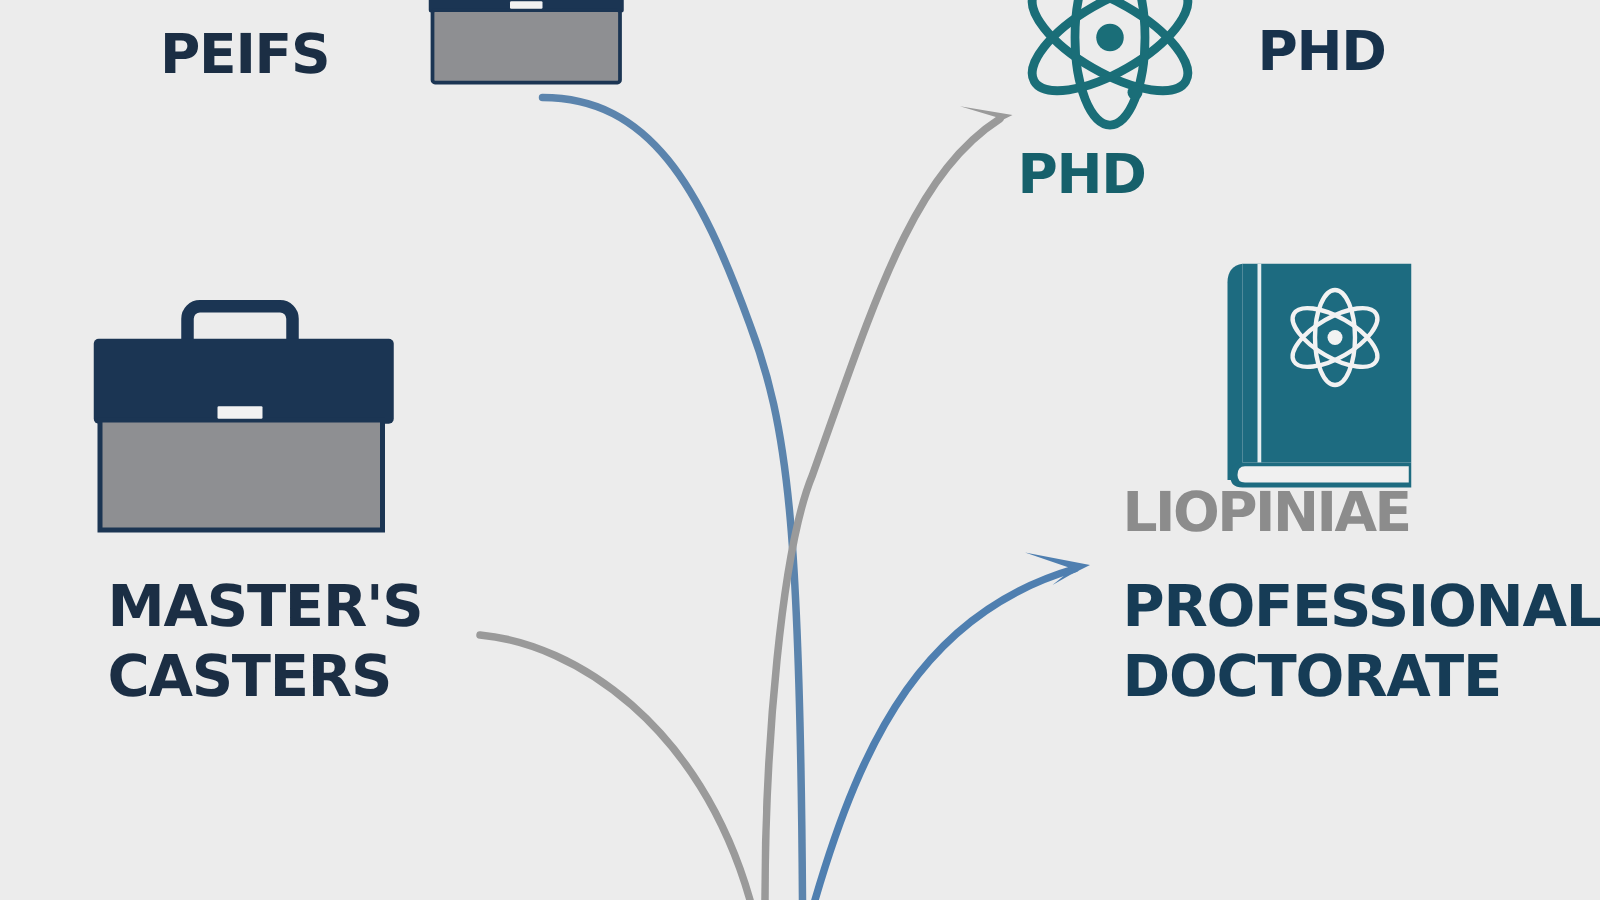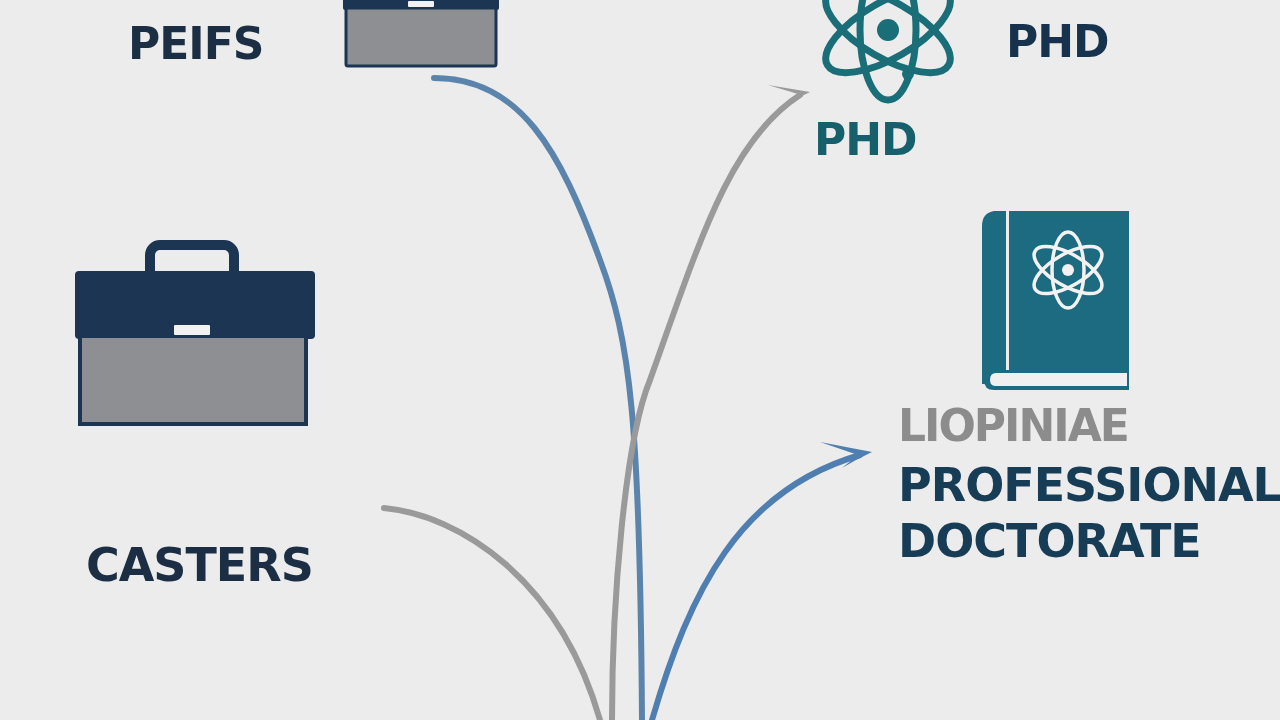--- a/index.html
+++ b/index.html
@@ -15,22 +15,22 @@
       font-family: "DejaVu Sans", "Liberation Sans", sans-serif;
       font-weight: bold;
       letter-spacing: -1px;
       white-space: nowrap;
       line-height: 1;
     }
     .lbl-peifs { left: 128px; top: 22px; font-size: 44px; color: #1b2e44; }
     .lbl-phd-top { left: 1006px; top: 20px; font-size: 44px; color: #17324c; }
     .lbl-phd-teal { left: 814px; top: 118px; font-size: 44px; color: #16606b; }
     .lbl-masters { left: 86px; top: 462px; font-size: 46px; color: #1b2e44; }
-    .lbl-masters-2 { left: 86px; top: 518px; font-size: 46px; color: #1b2e44; margin-top: 24px; }
-    .lbl-garbled { left: 898px; top: 404px; font-size: 44px; color: #8c8c8c; letter-spacing: -2px; }
+    .lbl-masters-2 { left: 86px; top: 518px; font-size: 46px; color: #1b2e44; }
+    .lbl-garbled { left: 898px; top: 389px; font-size: 44px; color: #8c8c8c; letter-spacing: -2px; }
     .lbl-prof { left: 898px; top: 462px; font-size: 46px; color: #163c56; }
     .lbl-doct { left: 898px; top: 518px; font-size: 46px; color: #163c56; }
     svg.overlay { position: absolute; left: 0; top: 0; }
   </style>
 </head>
 <body>
 
 <div class="stage">
 
   <svg class="overlay" width="1280" height="720" viewBox="0 0 1280 720">
@@ -77,17 +77,18 @@
 
     <path d="M 384 508 C 460 515, 560 580, 600 720" fill="none" stroke="#9a9a9a" stroke-width="6" stroke-linecap="round"></path>
 
     <path d="M 652 720 C 690 590, 740 490, 860 455" fill="none" stroke="#4f7fb0" stroke-width="6" stroke-linecap="round"></path>
     <polygon points="820,442 872,452 856,460 842,468 858,455" fill="#4f7fb0"></polygon>
   </svg>
 
   <div class="label lbl-peifs">PEIFS</div>
   <div class="label lbl-phd-top">PHD</div>
   <div class="label lbl-phd-teal">PHD</div>
+  <div class="label lbl-masters">MASTER'S</div>
   <div class="label lbl-masters-2">CASTERS</div>
   <div class="label lbl-garbled">LIOPINIAE</div>
   <div class="label lbl-doct">DOCTORATE</div>
   <div class="label lbl-prof">PROFESSIONAL</div>
 </div>
 
 </body></html>

